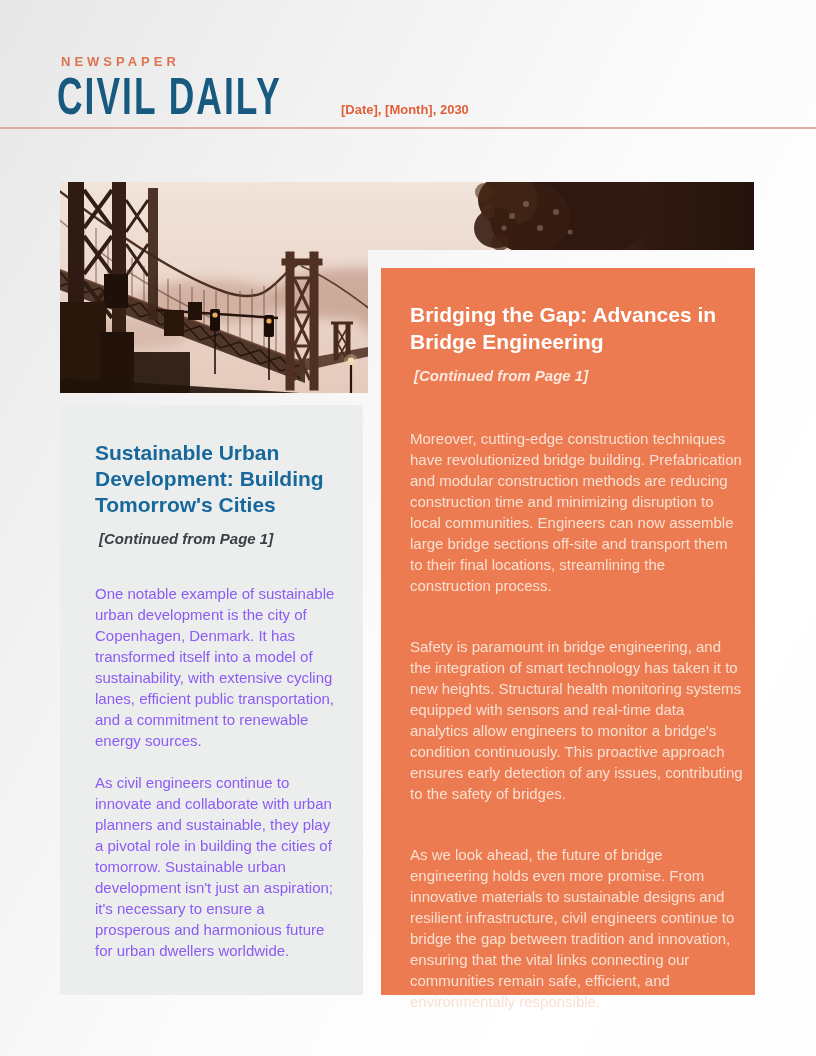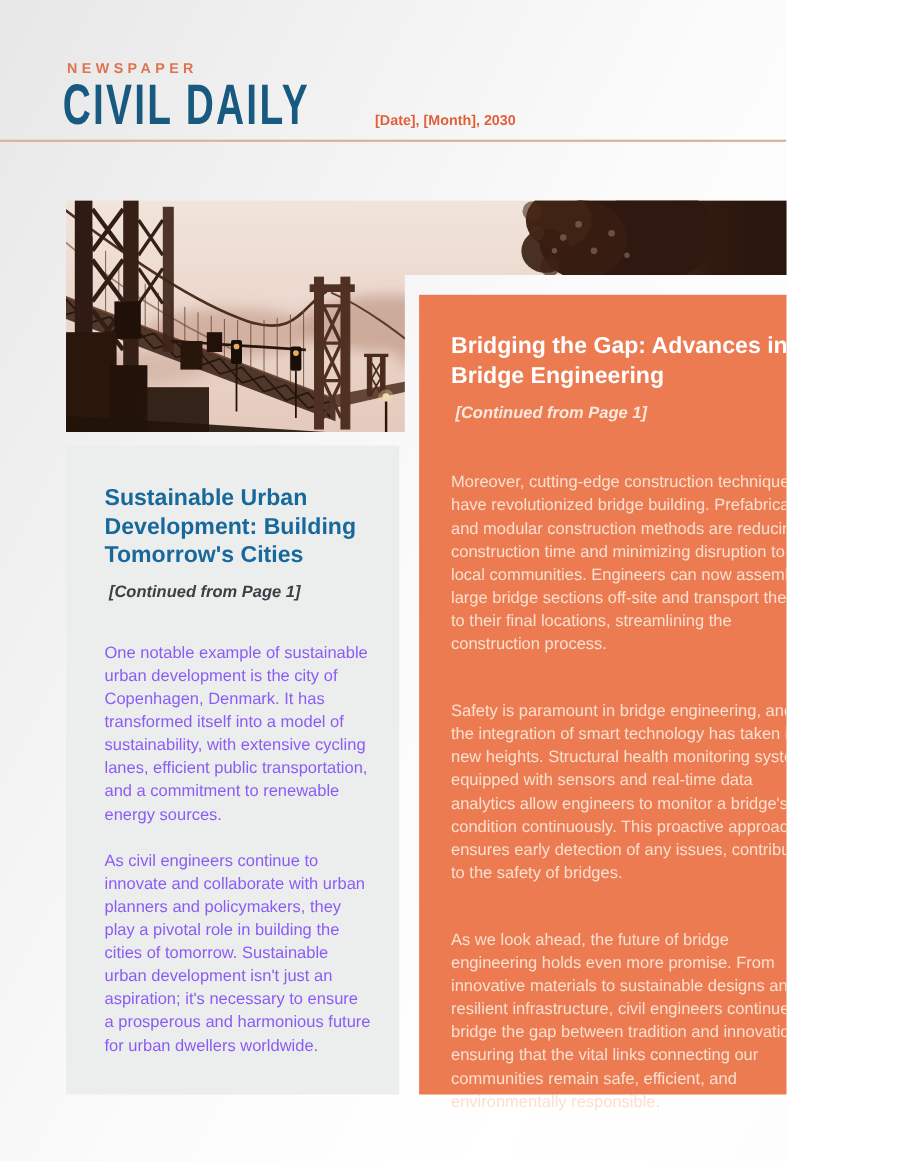--- a/index.html
+++ b/index.html
@@ -1,19 +1,19 @@
 <!DOCTYPE html>
 <html><head>
 <meta charset="utf-8">
 <style>
   html,body { margin:0; padding:0; }
   body { font-family:"Liberation Sans", sans-serif; }
 
   .page {
-    position:relative; width:715px; height:1056px; overflow:hidden;
+    position:relative; width:816px; height:1056px; overflow:hidden;
     background:linear-gradient(118deg,#e7e7e8 0%,#f0f0f1 22%,#fbfbfb 52%,#ffffff 78%,#fdfdfd 100%);
   }
 
   
   .kicker {
     position:absolute; left:61px; top:54px;
     font-size:13px; font-weight:bold; letter-spacing:4px; color:#DE7350;
   }
   .title {
     position:absolute; left:57px; top:70px; margin:0;
@@ -177,21 +177,21 @@
       </g>
 
       <rect width="694" height="211" fill="#8a5a43" opacity="0.05"></rect>
     </svg>
   </div>
 
   <section class="panel left">
     <h2>Sustainable Urban Development: Building Tomorrow's Cities</h2>
     <p class="cont">[Continued from Page 1]</p>
     <p class="body">One notable example of sustainable urban development is the city of Copenhagen, Denmark. It has transformed itself into a model of sustainability, with extensive cycling lanes, efficient public transportation, and a commitment to renewable energy sources.</p>
-    <p class="body">As civil engineers continue to innovate and collaborate with urban planners and policymakers, they play a pivotal role in building the cities of tomorrow. Sustainable urban development isn't just an aspiration; it's necessary to ensure a prosperous and harmonious future for urban dwellers worldwide.</p>
+    <p class="body">As civil engineers continue to innovate and collaborate with urban planners and sustainable, they play a pivotal role in building the cities of tomorrow. Sustainable urban development isn't just an aspiration; it's necessary to ensure a prosperous and harmonious future for urban dwellers worldwide.</p>
   </section>
 
   <section class="panel right">
     <h2>Bridging the Gap: Advances in Bridge Engineering</h2>
     <p class="cont">[Continued from Page 1]</p>
     <p class="body">Moreover, cutting-edge construction techniques have revolutionized bridge building. Prefabrication and modular construction methods are reducing construction time and minimizing disruption to local communities. Engineers can now assemble large bridge sections off-site and transport them to their final locations, streamlining the construction process.</p>
     <p class="body">Safety is paramount in bridge engineering, and the integration of smart technology has taken it to new heights. Structural health monitoring systems equipped with sensors and real-time data analytics allow engineers to monitor a bridge's condition continuously. This proactive approach ensures early detection of any issues, contributing to the safety of bridges.</p>
     <p class="body">As we look ahead, the future of bridge engineering holds even more promise. From innovative materials to sustainable designs and resilient infrastructure, civil engineers continue to bridge the gap between tradition and innovation, ensuring that the vital links connecting our communities remain safe, efficient, and environmentally responsible.</p>
   </section>
 

